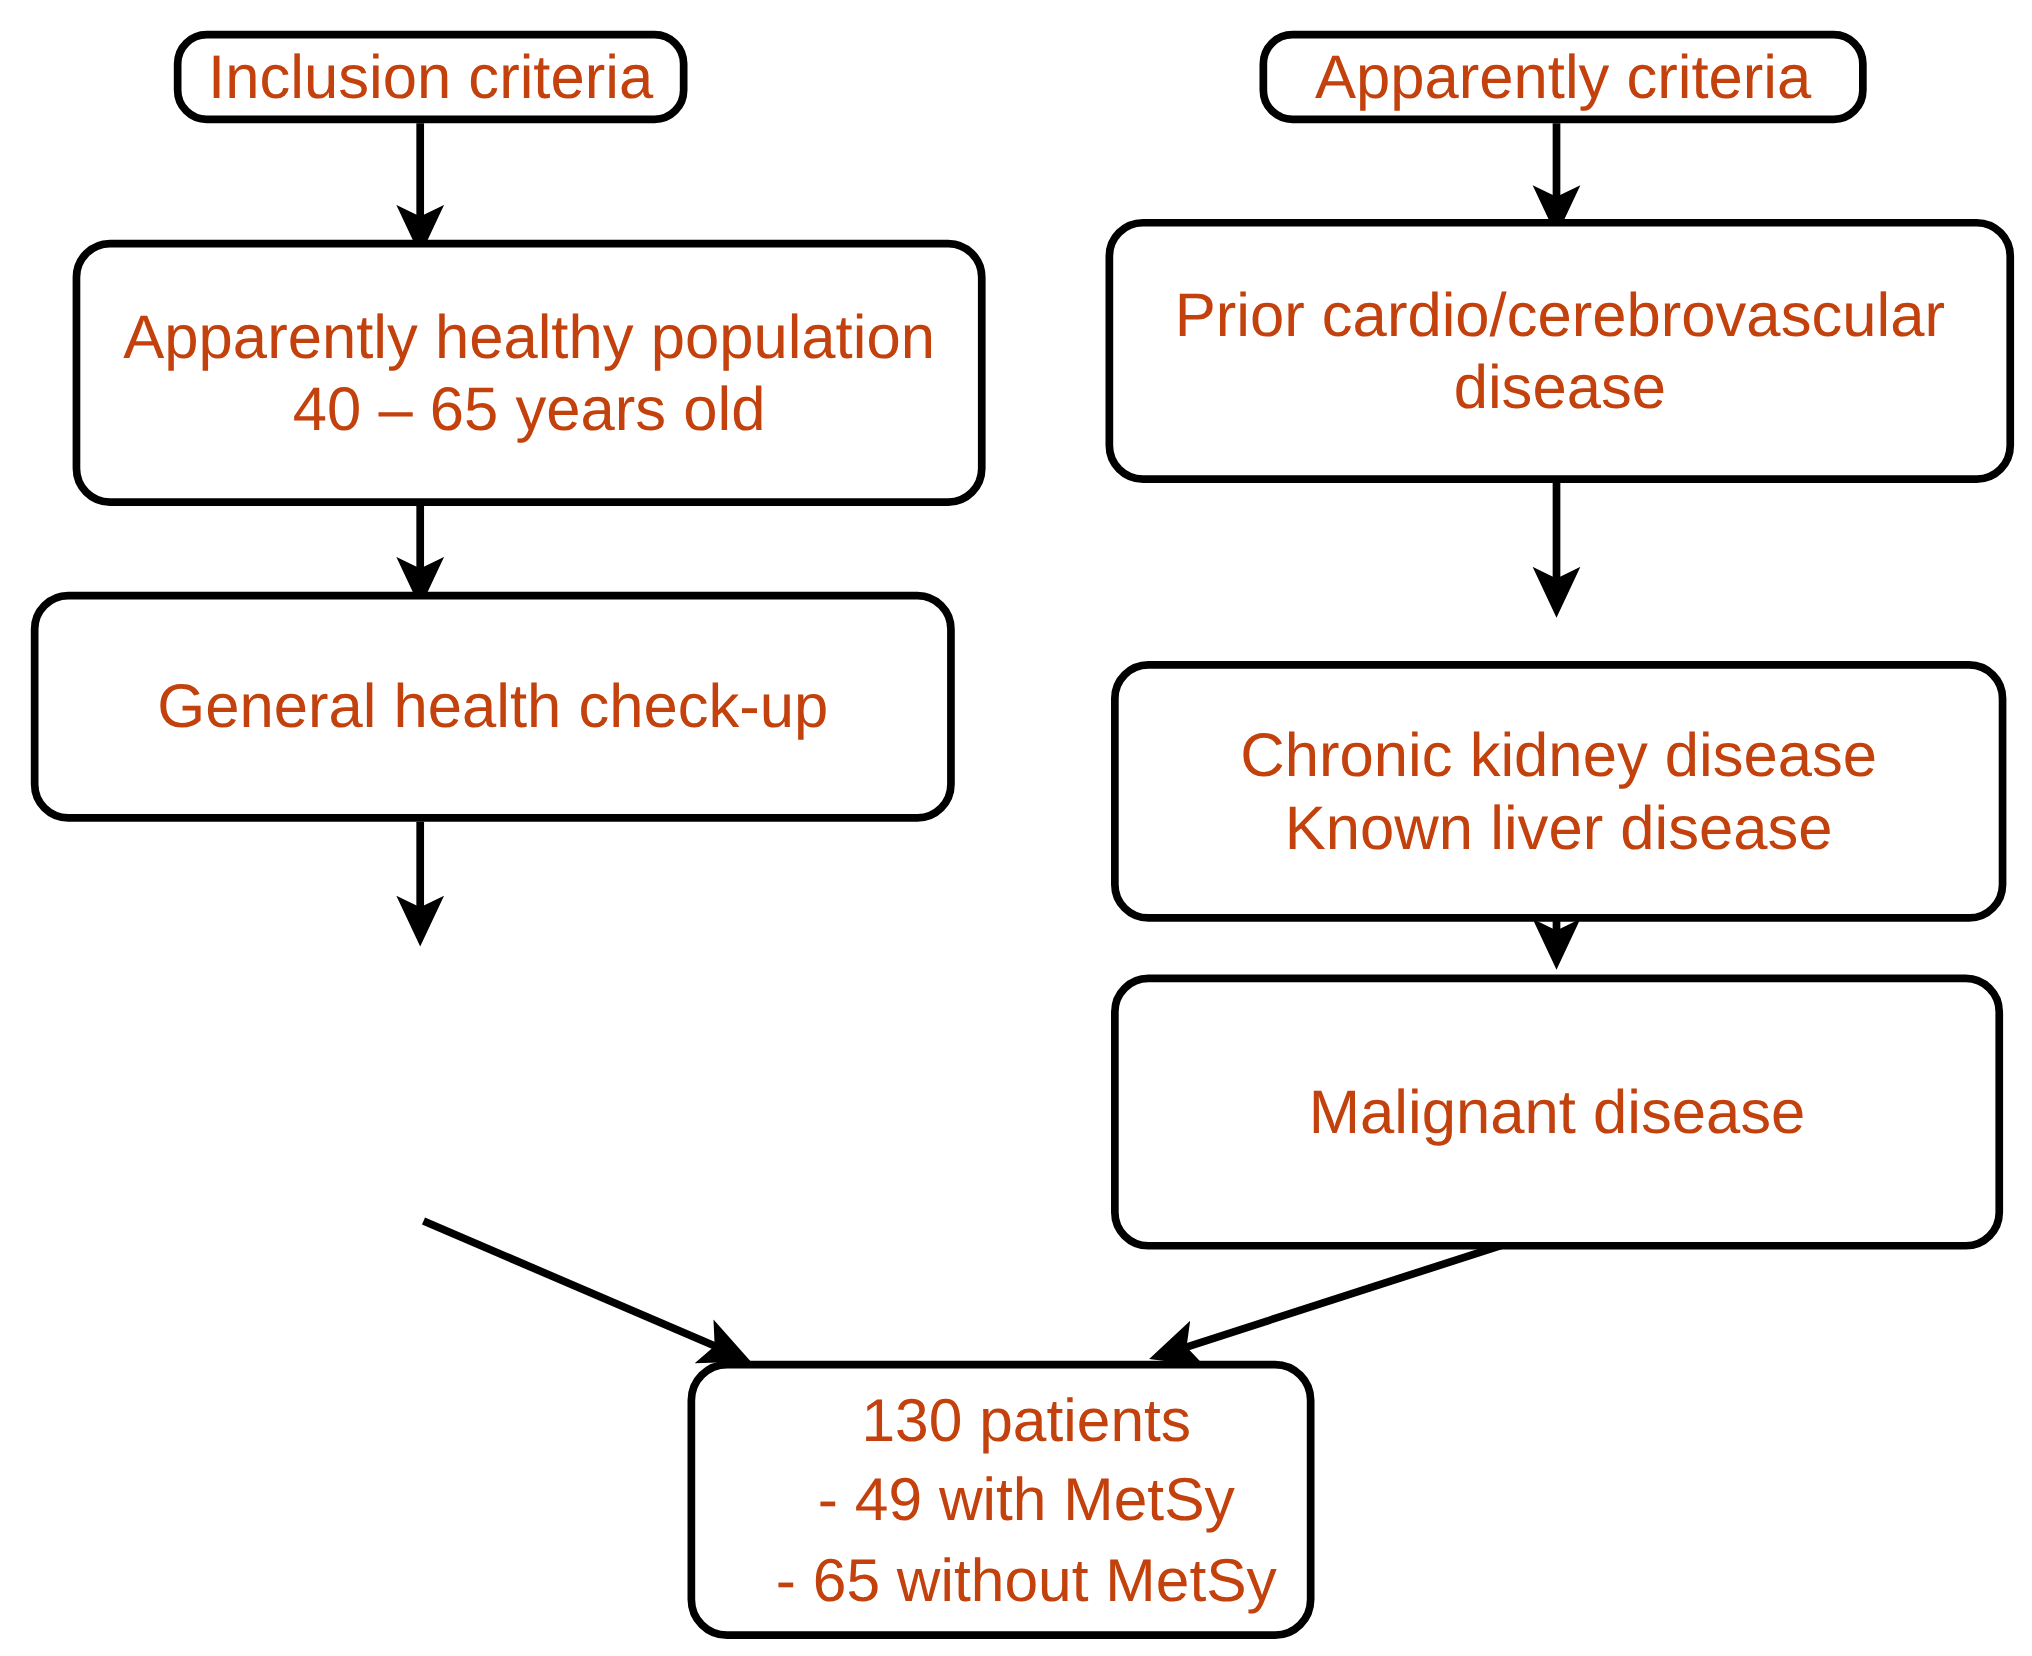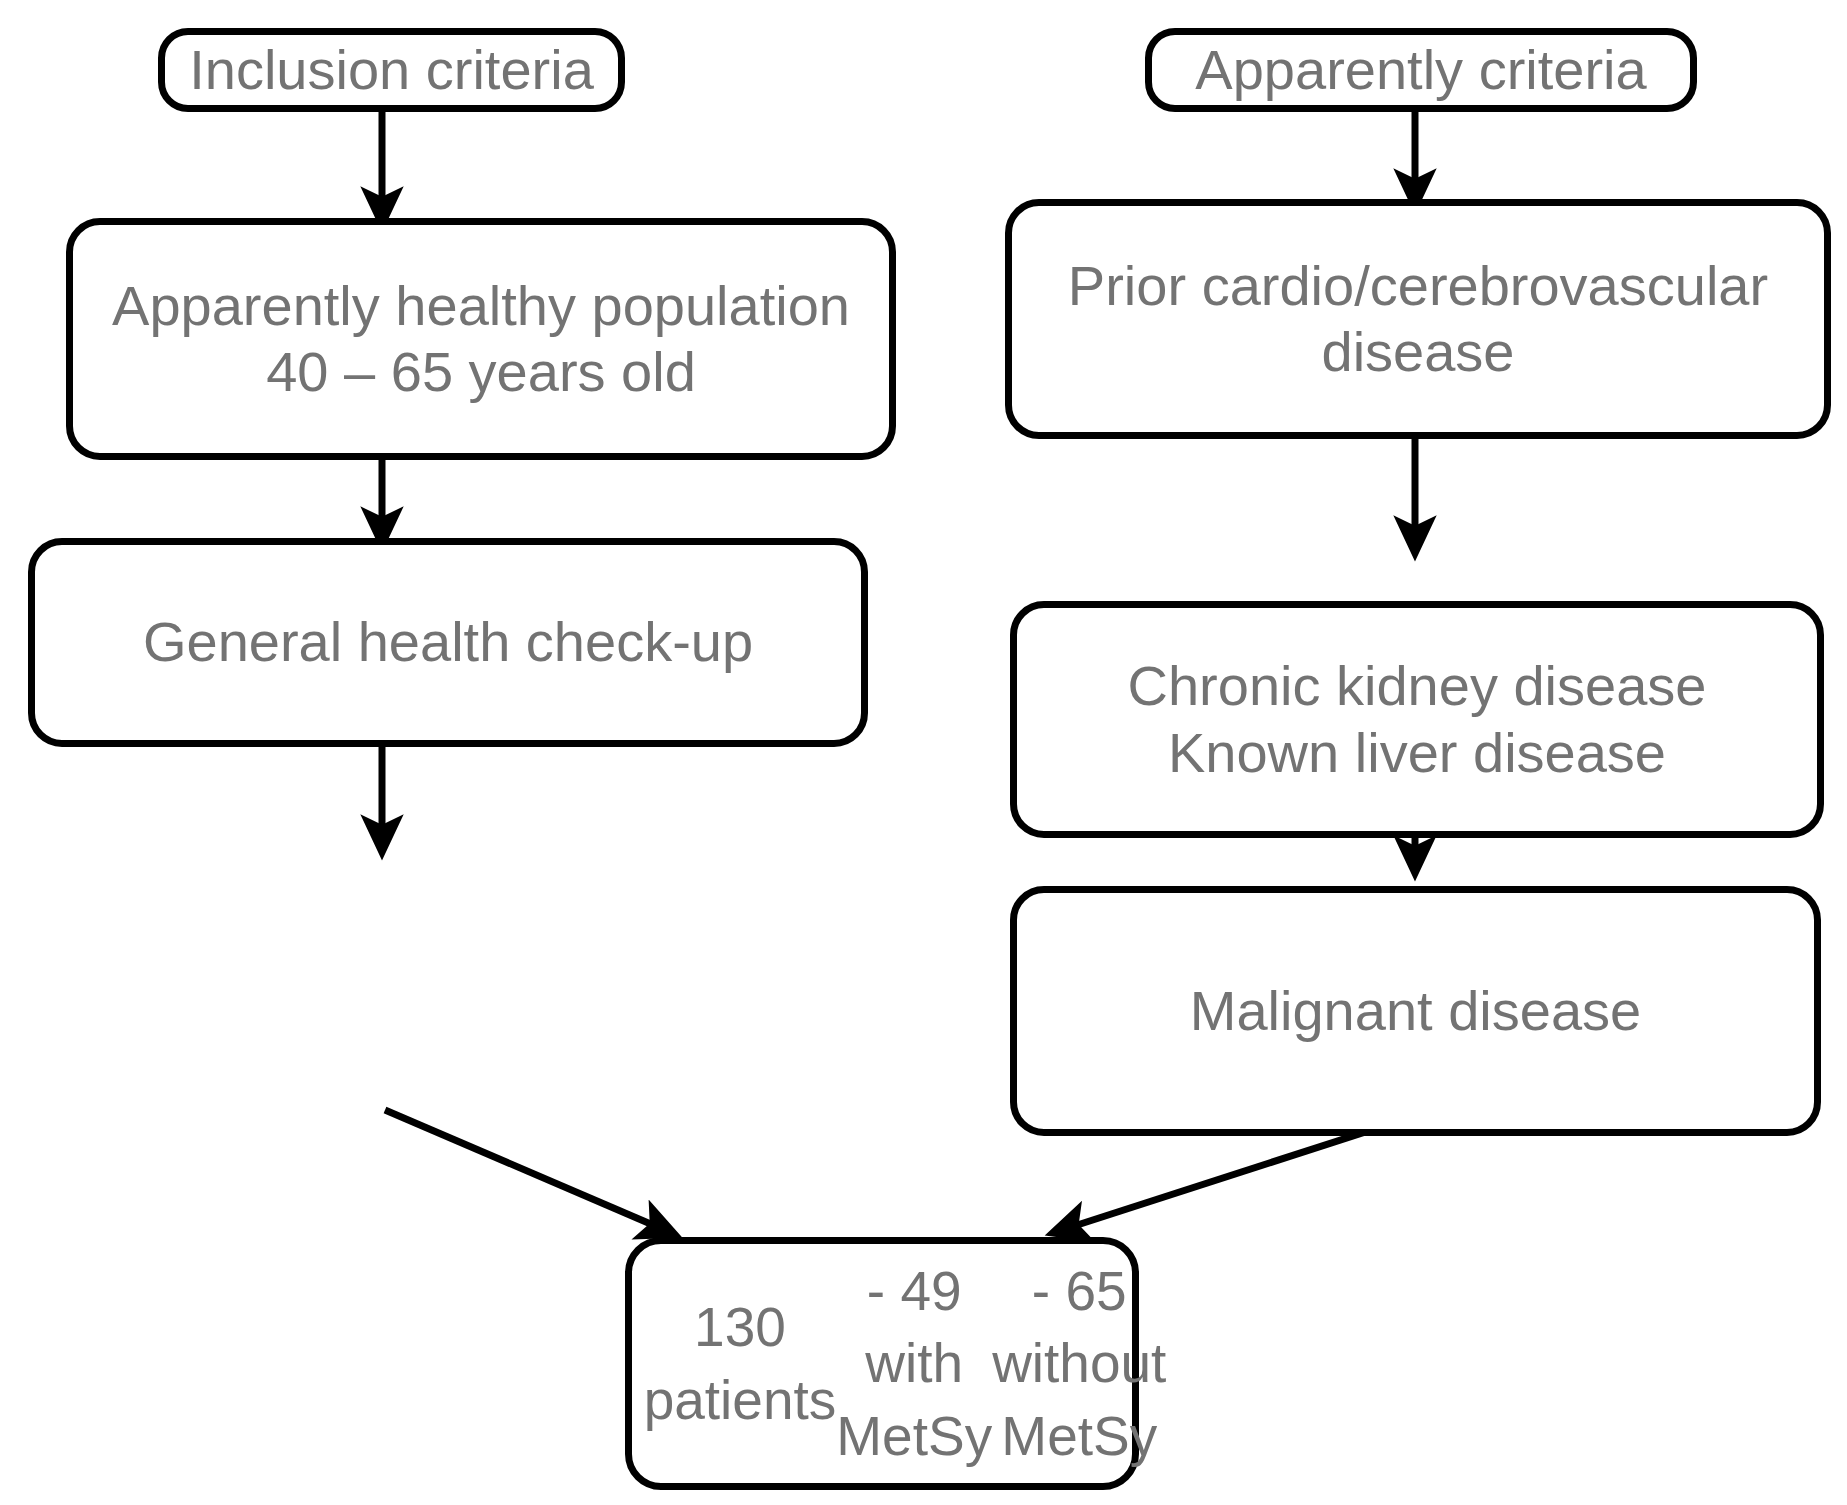--- a/index.html
+++ b/index.html
@@ -27,21 +27,21 @@
   .node {
     position: absolute;
     box-sizing: border-box;
     background: #ffffff;
     border: 7px solid #000000;
     border-radius: 34px;
     display: flex;
     align-items: center;
     justify-content: center;
     text-align: center;
-    color: #737373;
+    color: #c2410c;
     line-height: 1.18;
     z-index: 2;
   }
   .node .txt {
     display: block;
     width: 100%;
     white-space: pre-line;
   }
   .hdr {
     font-size: 56px;
@@ -108,19 +108,19 @@
 
   <div class="node body-node" style="left:1010px; top:553px; width:814px; height:237px;margin-top:48px;">
     <span class="txt">Chronic kidney disease
 Known liver disease</span>
   </div>
 
   <div class="node body-node" style="left:1010px; top:886px; width:811px; height:250px;">
     <span class="txt nowrap">Malignant disease</span>
   </div>
 
-  <div class="node final-node" style="left:625px; top:1237px; width:514px; height:253px; flex-direction:row; justify-content:center;padding-left:46px;">
+  <div class="node final-node" style="left:625px; top:1237px; width:570px; height:253px; flex-direction:column; justify-content:center;padding-left:46px;">
     <span class="txt nowrap">130 patients</span>
     <span class="txt nowrap">- 49 with MetSy</span>
     <span class="txt nowrap">- 65 without MetSy</span>
   </div>
 
 </div>
 
 </body></html>

